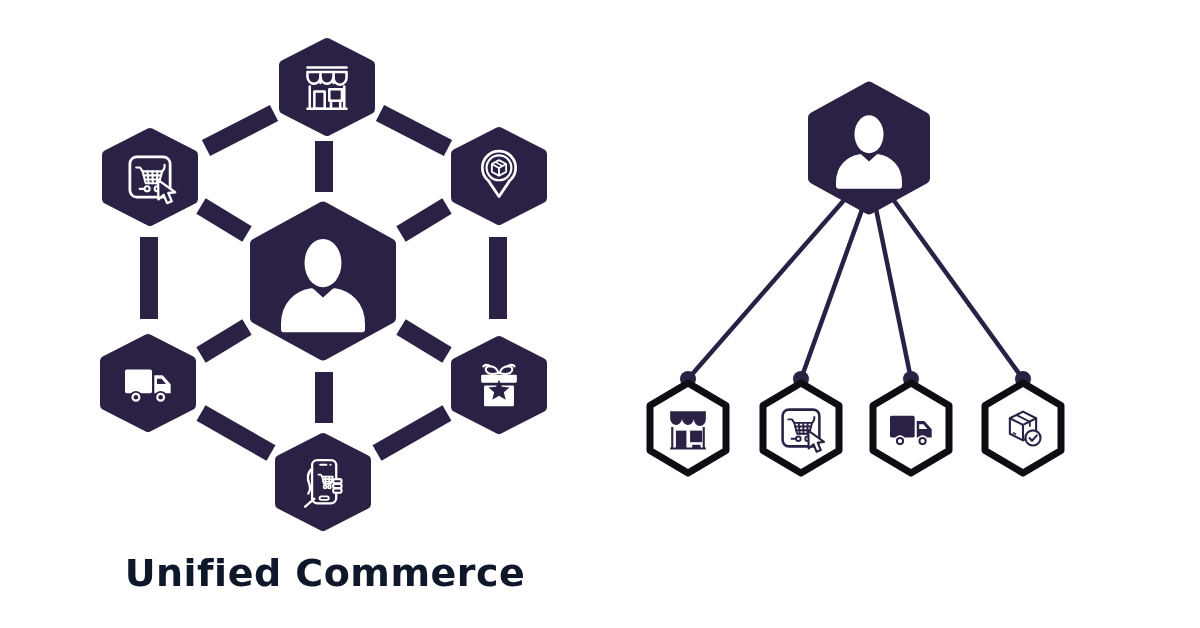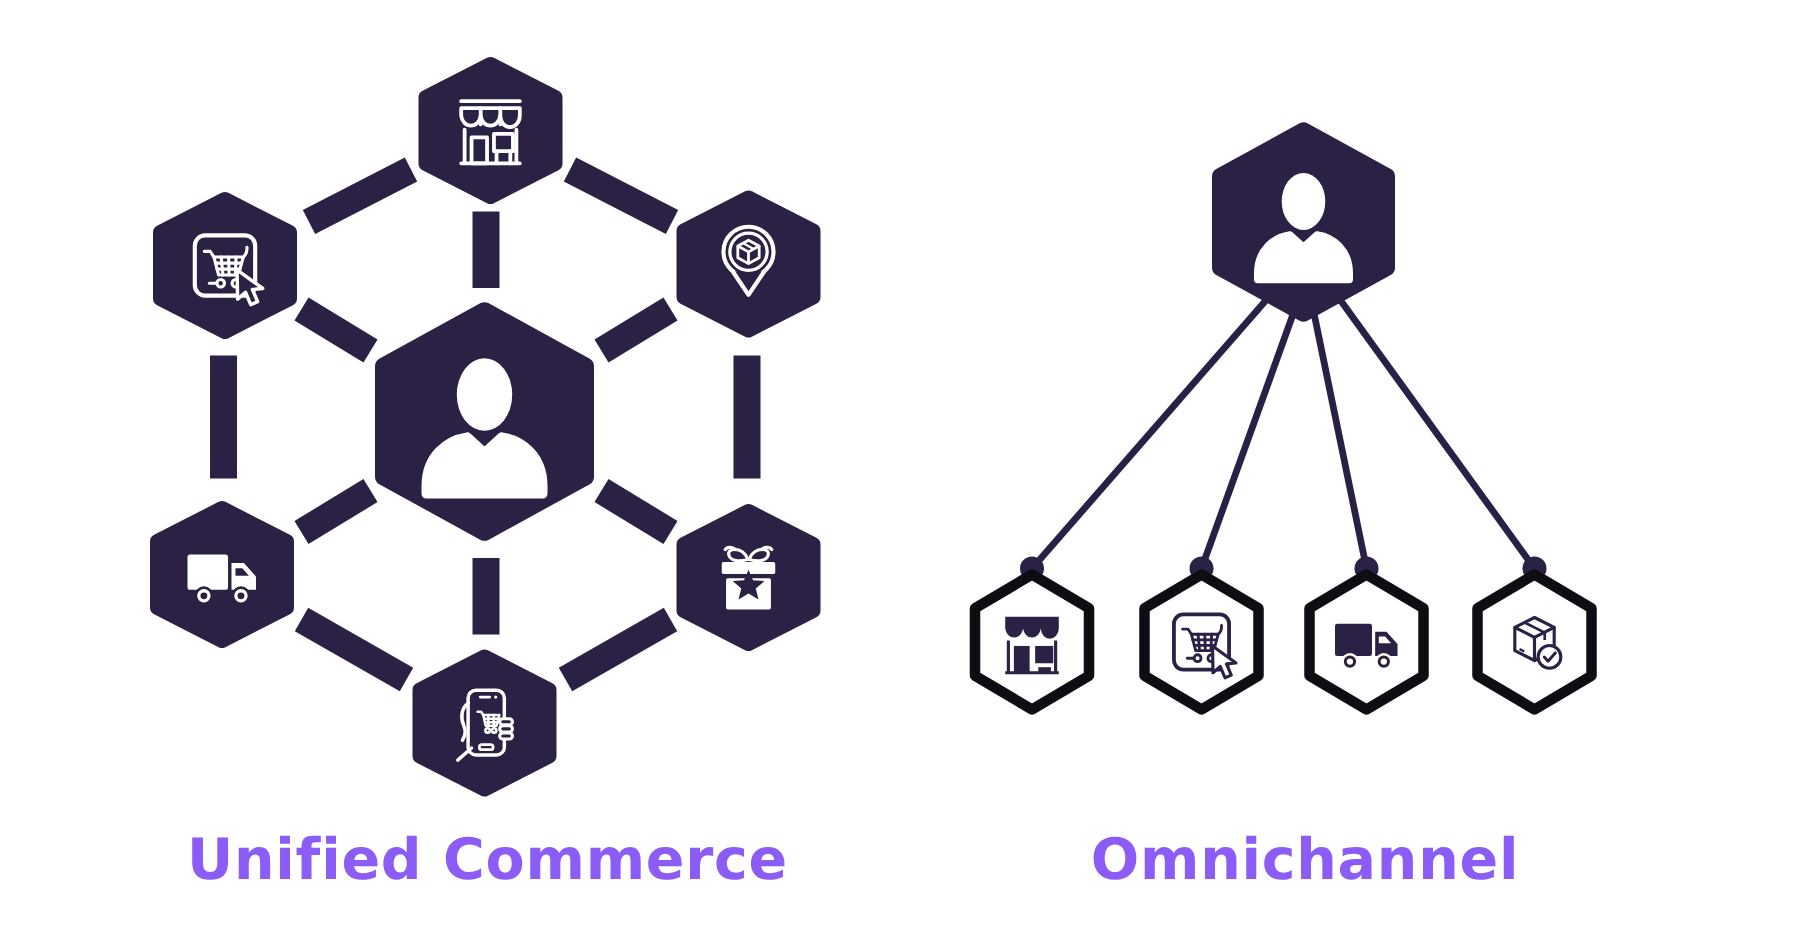--- a/index.html
+++ b/index.html
@@ -4,21 +4,21 @@
 <style>
   html,body{margin:0;padding:0;}
   body{
     width:1200px;height:628px;background:#ffffff;position:relative;overflow:hidden;
     font-family:"DejaVu Sans","Liberation Sans",sans-serif;
   }
   .stage{position:absolute;inset:0;}
   svg{position:absolute;left:0;top:0;}
   .caption{
     position:absolute;top:551px;width:500px;text-align:center;
-    font-size:38px;font-weight:700;color:#8b5cf6;letter-spacing:.5px;
+    font-size:38px;font-weight:700;color:#0f172a;letter-spacing:.5px;
   }
   .caption-left{left:75px;}
   .caption-right{left:620px;}
   
   .hex-fill{fill:#2b2144;stroke:#2b2144;stroke-width:10;stroke-linejoin:round;}
   .hex-fill-big{fill:#2b2144;stroke:#2b2144;stroke-width:12;stroke-linejoin:round;}
   .hex-fill-mid{fill:#2b2144;stroke:#2b2144;stroke-width:11;stroke-linejoin:round;}
   .hex-outline{fill:#ffffff;stroke:#0e0d13;stroke-width:7;stroke-linejoin:round;}
   .bar{stroke:#2b2144;stroke-width:18;}
   .thin{stroke:#2a2045;stroke-width:4.5;fill:none;}
@@ -212,14 +212,13 @@
       <use href="#ic-truck" class="ic-right" transform="translate(911,429) scale(1.05) translate(-24,-24)"></use>
     </g>
     <g>
       <use href="#hex-o" class="hex-outline" transform="translate(1023,428)"></use>
       <use href="#ic-box-check" class="ic-right" transform="translate(1023,429) scale(1.05) translate(-24,-24)"></use>
     </g>
   </g>
 </svg>
 
 <div class="caption caption-left">Unified Commerce</div>
-<div class="caption caption-right">Omnichannel</div>
 </div>
 
 </body></html>

